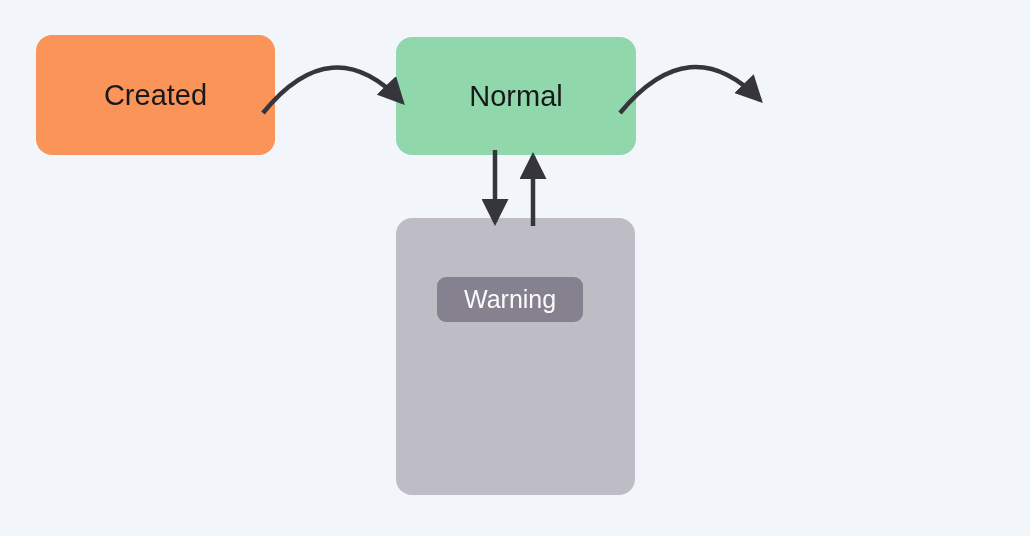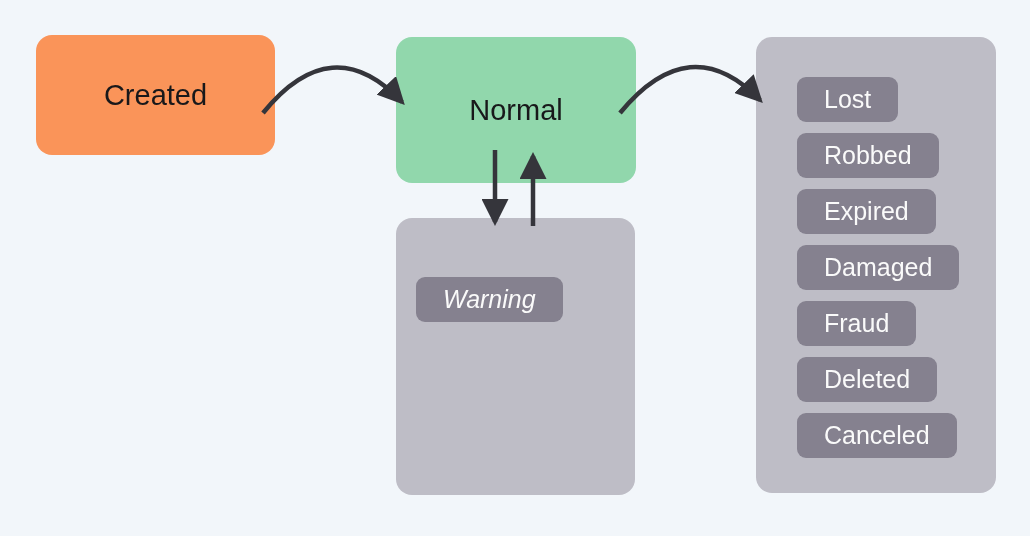--- a/index.html
+++ b/index.html
@@ -24,38 +24,37 @@
     font-size: 29px;
     color: var(--node-text, #18181A);
   }
   .node.created {
     left: 36px; top: 35px;
     width: 239px; height: 120px;
     background: var(--created, #FA9459);
   }
   .node.normal {
     left: 396px; top: 37px;
-    width: 240px; height: 146px;
+    width: 240px; height: 118px;
     background: var(--normal, #91D7AC);
   }
   .group {
     position: absolute;
     border-radius: 16px;
     background: var(--group, #BEBDC6);
     display: flex;
     flex-direction: column;
     align-items: flex-start;
     gap: 11px;
     box-sizing: border-box;
   }
   .group.suspended {
     left: 396px; top: 218px;
     width: 239px; height: 277px;
-    padding: 59px 0 0 20px;
-    font-style: italic;
+    padding: 59px 0 0 41px;
   }
   .group.terminal {
     left: 756px; top: 37px;
     width: 240px; height: 456px;
     padding: 40px 0 0 41px;
   }
   .chip {
     height: 45px;
     line-height: 45px;
     padding: 0 27px;
@@ -88,29 +87,20 @@
 <div class="canvas">
 
   <div class="node created">Created</div>
 
   <div class="node normal">Normal</div>
 
   <div class="group suspended">
       <div class="chip">Warning</div>
     </div>
 
-  <div class="group terminal">
-      <div class="chip">Lost</div>
-      <div class="chip">Robbed</div>
-      <div class="chip">Expired</div>
-      <div class="chip">Damaged</div>
-      <div class="chip">Fraud</div>
-      <div class="chip">Deleted</div>
-      <div class="chip">Canceled</div>
-    </div>
 
   <svg class="arrows" viewBox="0 0 1030 536" xmlns="http://www.w3.org/2000/svg">
     <defs>
       <marker id="ah" viewBox="0 0 10 10" refX="8.5" refY="5" markerWidth="6" markerHeight="6" orient="auto-start-reverse">
         <path class="head" d="M 0 0 L 10 5 L 0 10 z"></path>
       </marker>
     </defs>
     <path class="edge" d="M 263 113 Q 332 28 402 102" marker-end="url(#ah)"></path>
     <path class="edge" d="M 620 113 Q 690 28 760 100" marker-end="url(#ah)"></path>
     <path class="edge" d="M 495 150 L 495 222" marker-end="url(#ah)"></path>

